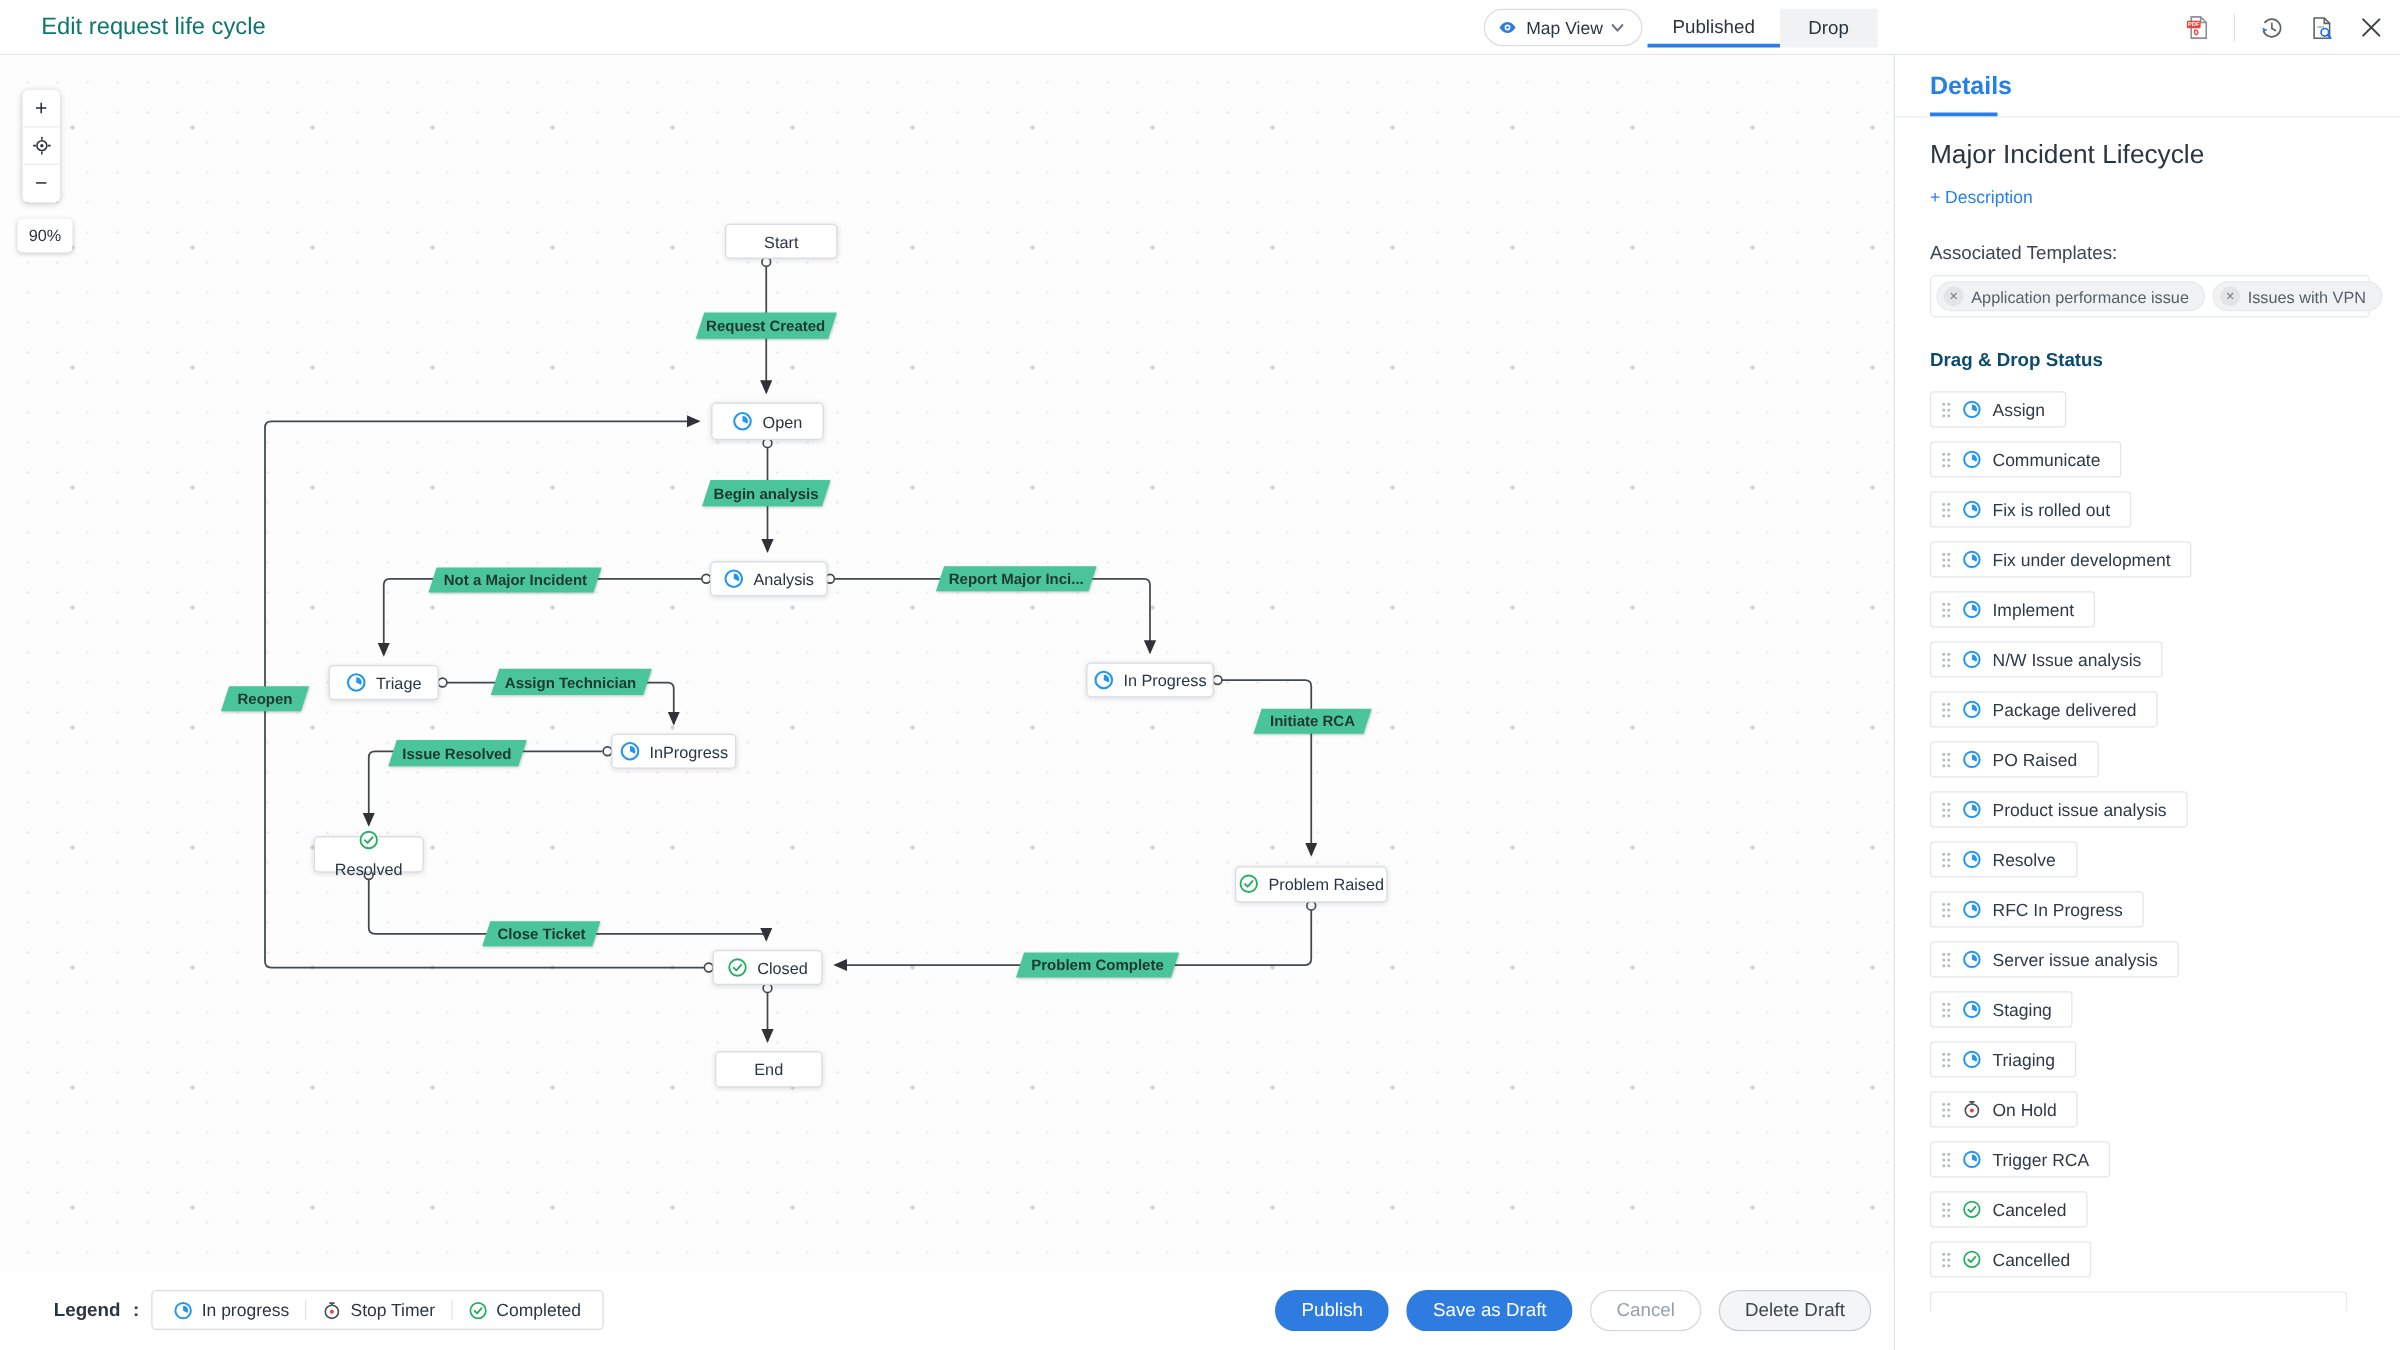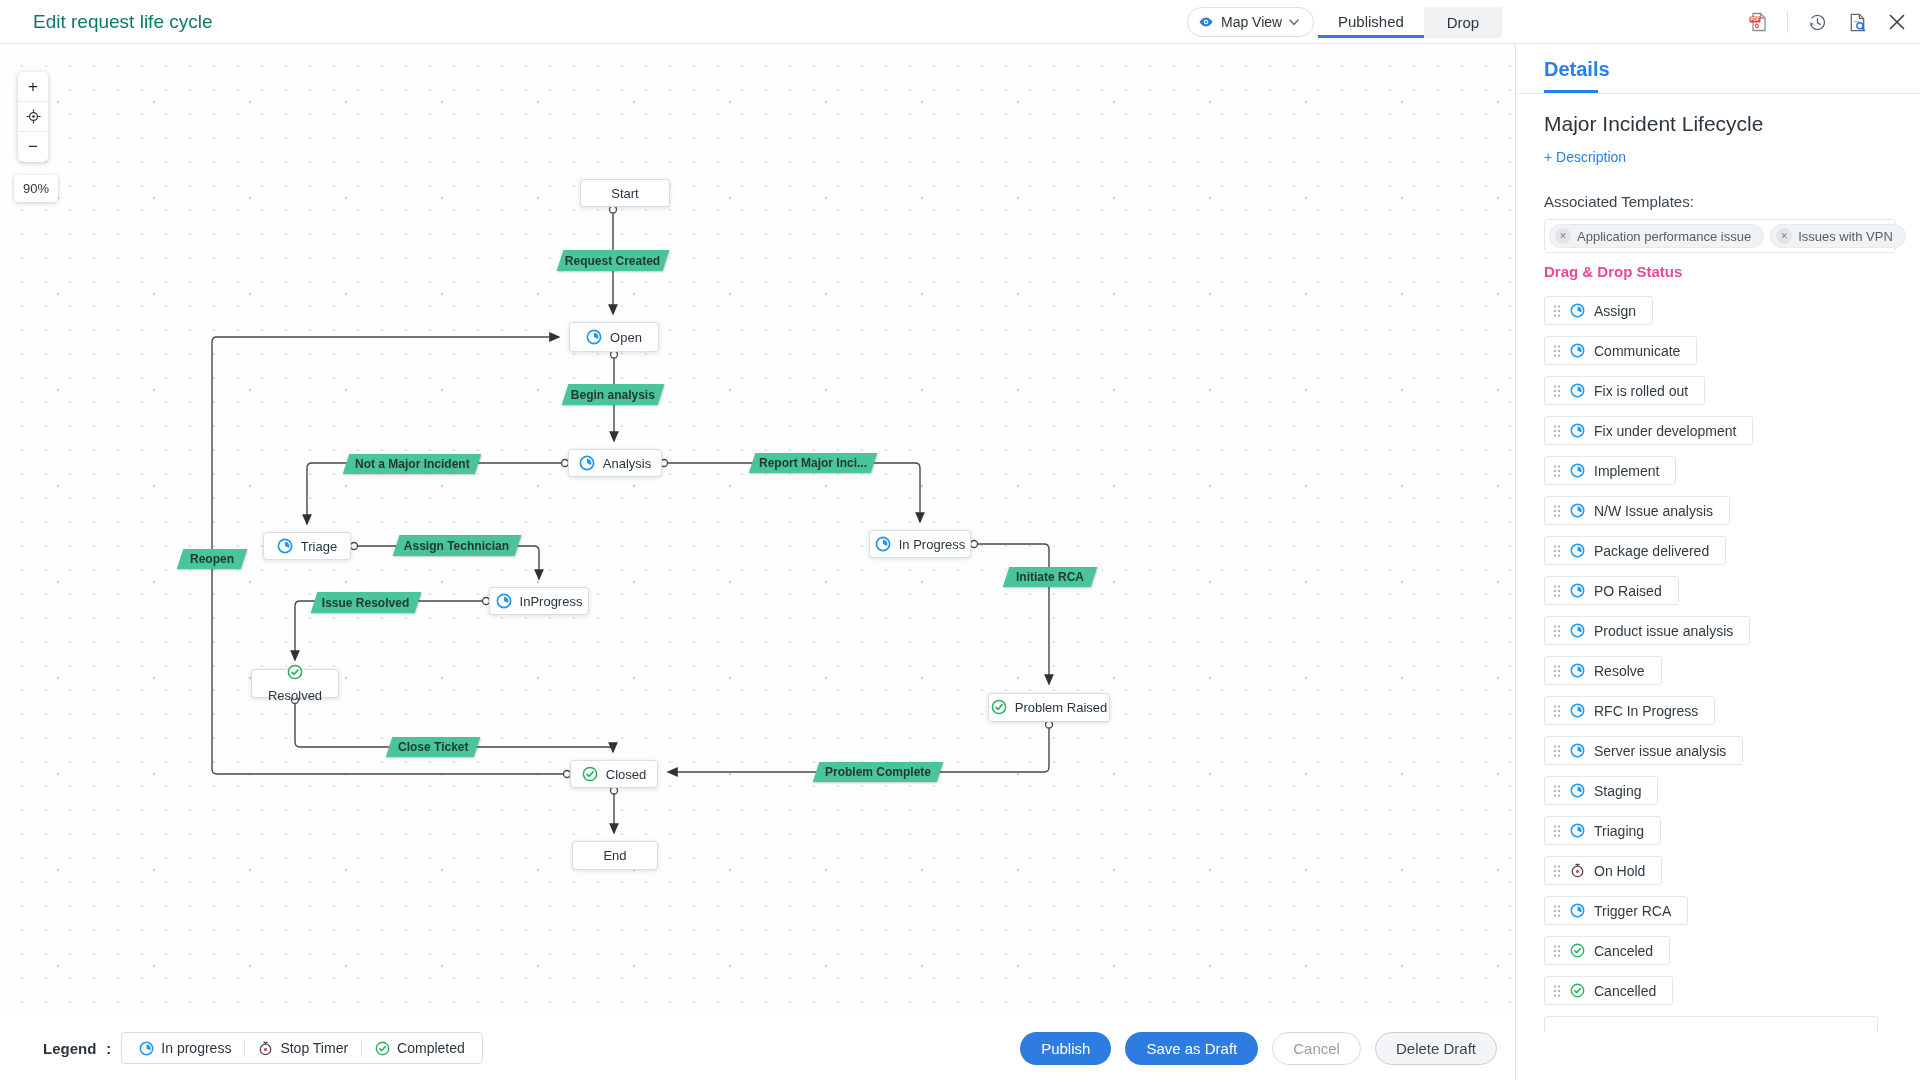--- a/index.html
+++ b/index.html
@@ -69,21 +69,21 @@
   .ptab-underline { position:absolute; left:28px; bottom:0; width:54px; height:3px; background:#2680eb; }
   .pbody { padding:18px 24px 0 28px; }
   .ptitle { font-size:21px; color:#2b3540; }
   .pdesc { margin-top:13px; font-size:14px; color:#2680eb; cursor:pointer; display:inline-block; }
   .ptpl-label { margin-top:27px; font-size:15px; color:#3c4650; }
   .chipbox { margin-top:9px; border:1px solid #e4e7ea; border-radius:4px; padding:4px; display:flex; gap:6px; }
   .chip { display:inline-flex; align-items:center; gap:6px; background:#f1f2f4; border:1px solid #e7e9ec;
     border-radius:13px; padding:3px 12px 3px 5px; font-size:13px; color:#56606a; white-space:nowrap; }
   .chipx { width:16px; height:16px; border-radius:50%; background:#e2e4e7; color:#7a828a; font-size:9px;
     display:flex; align-items:center; justify-content:center; cursor:pointer; }
-  .ddlabel { margin-top:10px; font-size:15px; font-weight:700; color:#ec4899; }
+  .ddlabel { margin-top:26px; font-size:15px; font-weight:700; color:#0c4a6e; }
   #statuslist { margin-top:16px; }
   .sitem { display:inline-flex; align-items:center; gap:9px; background:#fff; border:1px solid #e3e6e9;
     border-radius:3px; height:29px; padding:0 16px 0 8px; font-size:14px; color:#2f3a44;
     margin-bottom:11px; cursor:grab; }
   .sitem-row { display:block; }
   .cutitem { width:334px; height:16px; border:1px solid #e3e6e9; border-bottom:none; border-radius:3px 3px 0 0; }
   .drag { display:inline-flex; }
   .icon { display:inline-flex; align-items:center; justify-content:center; }
 </style>
 </head>

